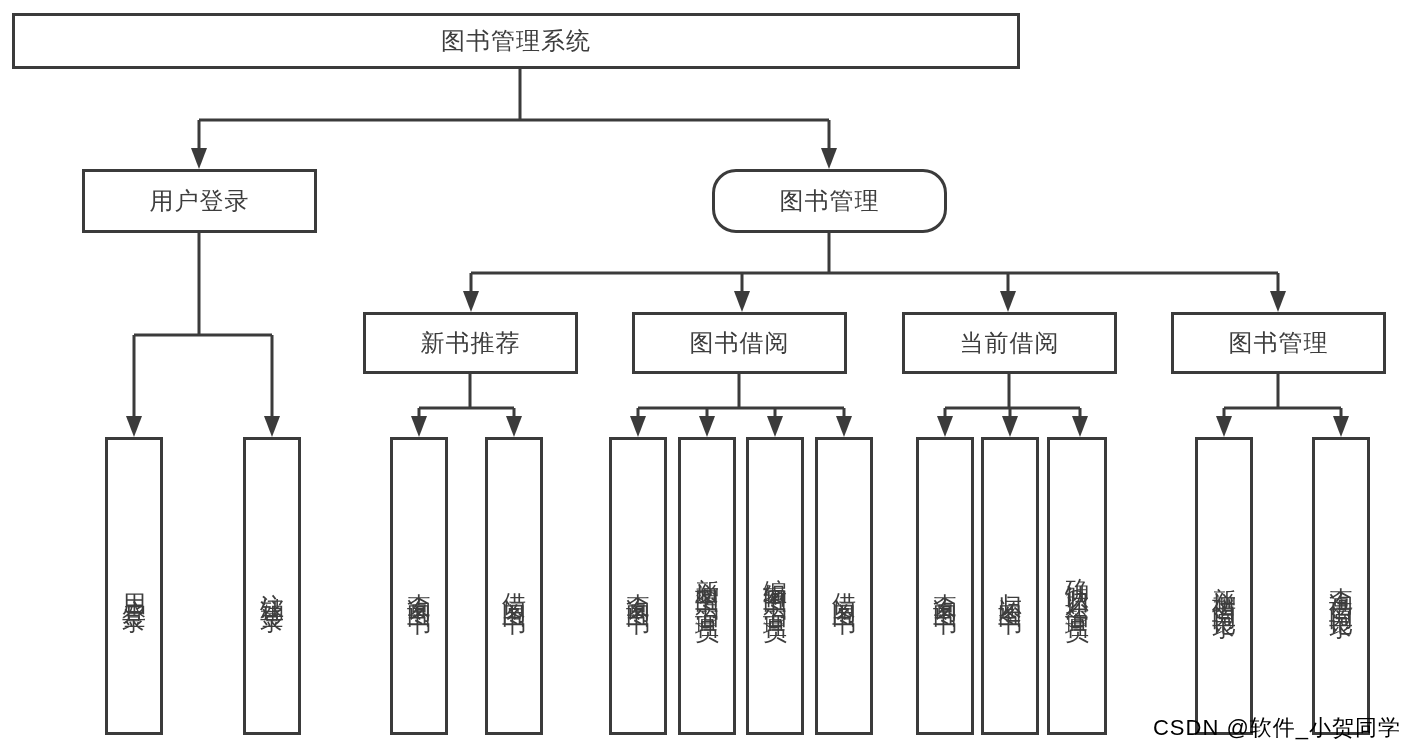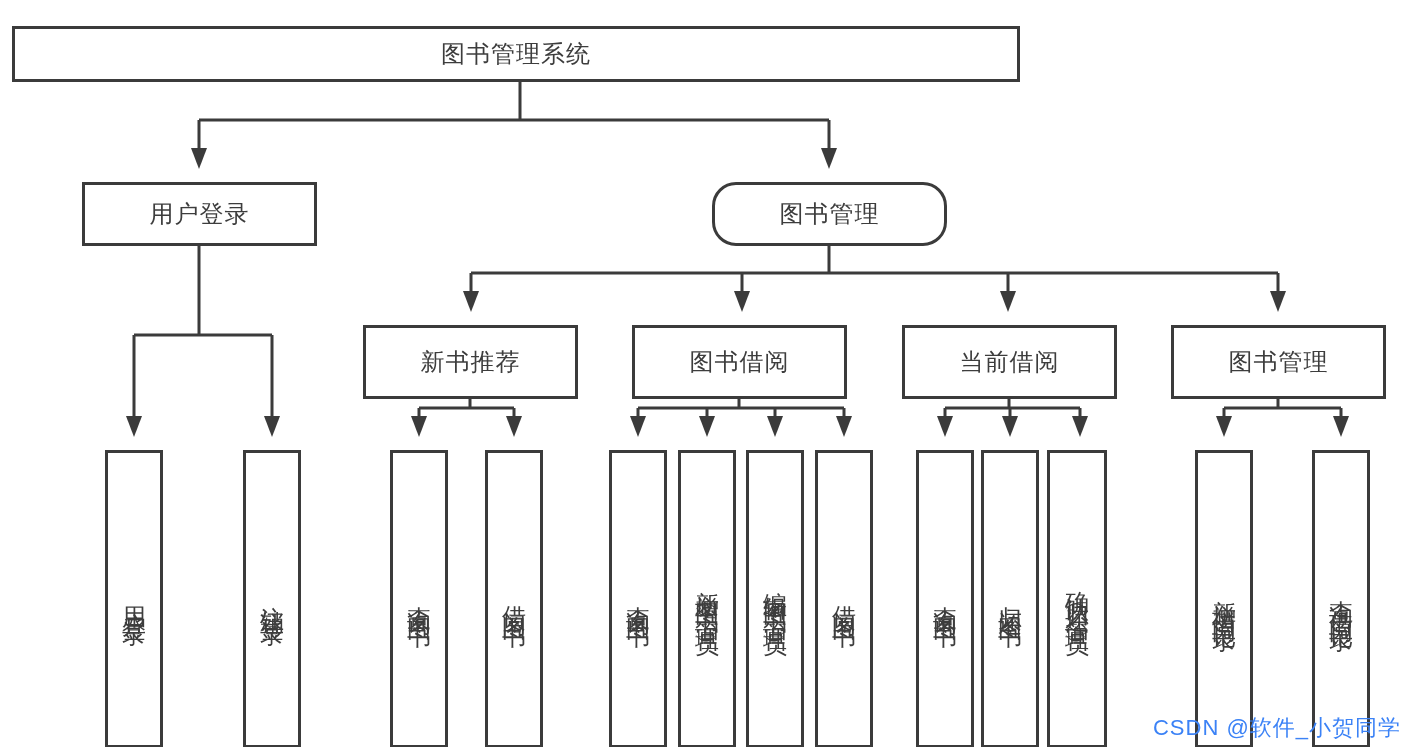--- a/index.html
+++ b/index.html
@@ -23,40 +23,39 @@
     pointer-events: none;
   }
   .box {
     position: absolute;
     box-sizing: border-box;
     border: 3px solid #3b3b3b;
     background: #ffffff;
     display: flex;
     align-items: center;
     justify-content: center;
-    margin-top: 13px;
   }
   .hlabel {
     font-size: 24px;
     letter-spacing: 1px;
     white-space: nowrap;
   }
   .vlabel {
     writing-mode: vertical-rl;
     text-orientation: mixed;
     font-size: 24px;
     letter-spacing: 6px;
     line-height: 1;
     white-space: nowrap;
   }
   
   .n-root   { left: 12px;   top: 13px;  width: 1008px; height: 56px; }
   .n-login  { left: 82px;   top: 169px; width: 235px;  height: 64px; }
   .n-mgmt   { left: 712px;  top: 169px; width: 235px;  height: 64px; border-radius: 24px; }
-  .n-l3     { top: 312px; width: 215px; height: 74px; }
+  .n-l3     { top: 312px; width: 215px; height: 62px; }
   .n-rec    { left: 363px; }
   .n-bor    { left: 632px; }
   .n-cur    { left: 902px; }
   .n-his    { left: 1171px; }
   .leaf     { top: 437px; width: 58px; height: 298px; }
   .lf-1  { left: 105px; }
   .lf-2  { left: 243px; }
   .lf-3  { left: 390px; }
   .lf-4  { left: 485px; }
   .lf-5  { left: 609px; }
@@ -66,21 +65,21 @@
   .lf-9  { left: 916px; }
   .lf-10 { left: 981px; }
   .lf-11 { left: 1047px; width: 60px; }
   .lf-12 { left: 1195px; }
   .lf-13 { left: 1312px; }
   .watermark {
     position: absolute;
     right: 4px;
     bottom: 4px;
     font-size: 22px;
-    color: #3b82f6;
+    color: #000000;
     letter-spacing: 1px;
     white-space: nowrap;
     z-index: 5;
   }
 </style>
 </head>
 <body>
 
 <div class="canvas">
 

